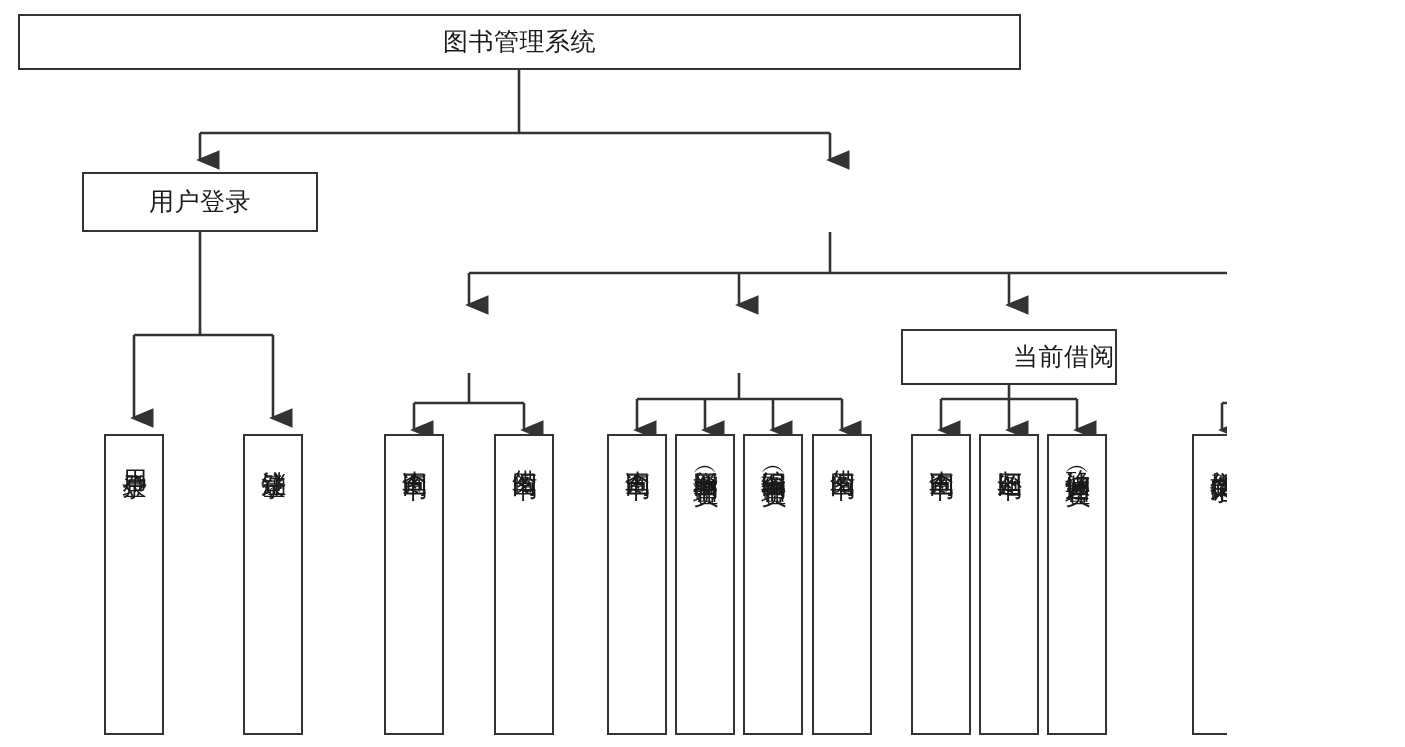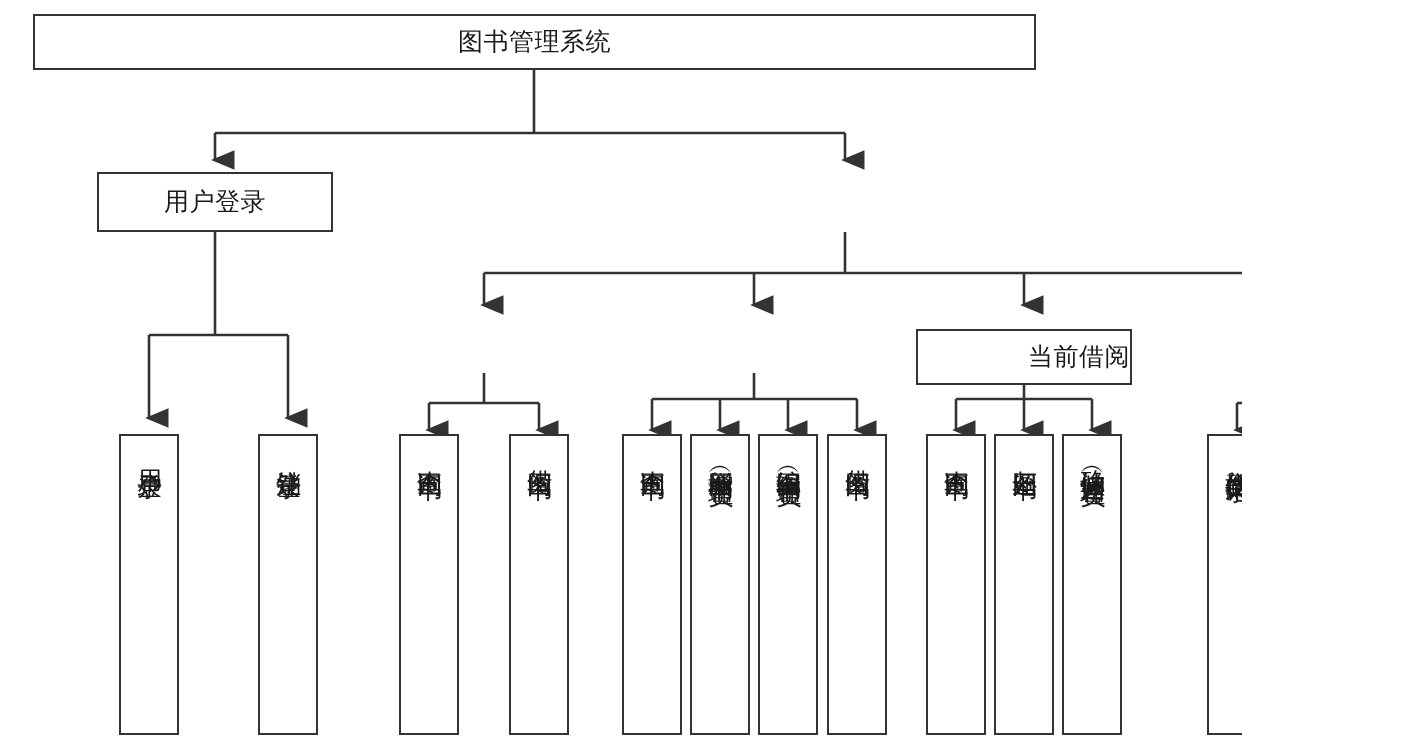--- a/index.html
+++ b/index.html
@@ -10,21 +10,20 @@
   }
   body {
     font-family: "DejaVu Sans", "Liberation Sans", sans-serif;
   }
   #diagram-root {
     position: relative;
     width: 1227px;
     height: 747px;
     background: #ffffff;
     overflow: hidden;
-    margin-left: 15px;
   }
   #edge-layer {
     position: absolute;
     left: 0;
     top: 0;
     width: 1405px;
     height: 747px;
     pointer-events: none;
   }
   .node {

